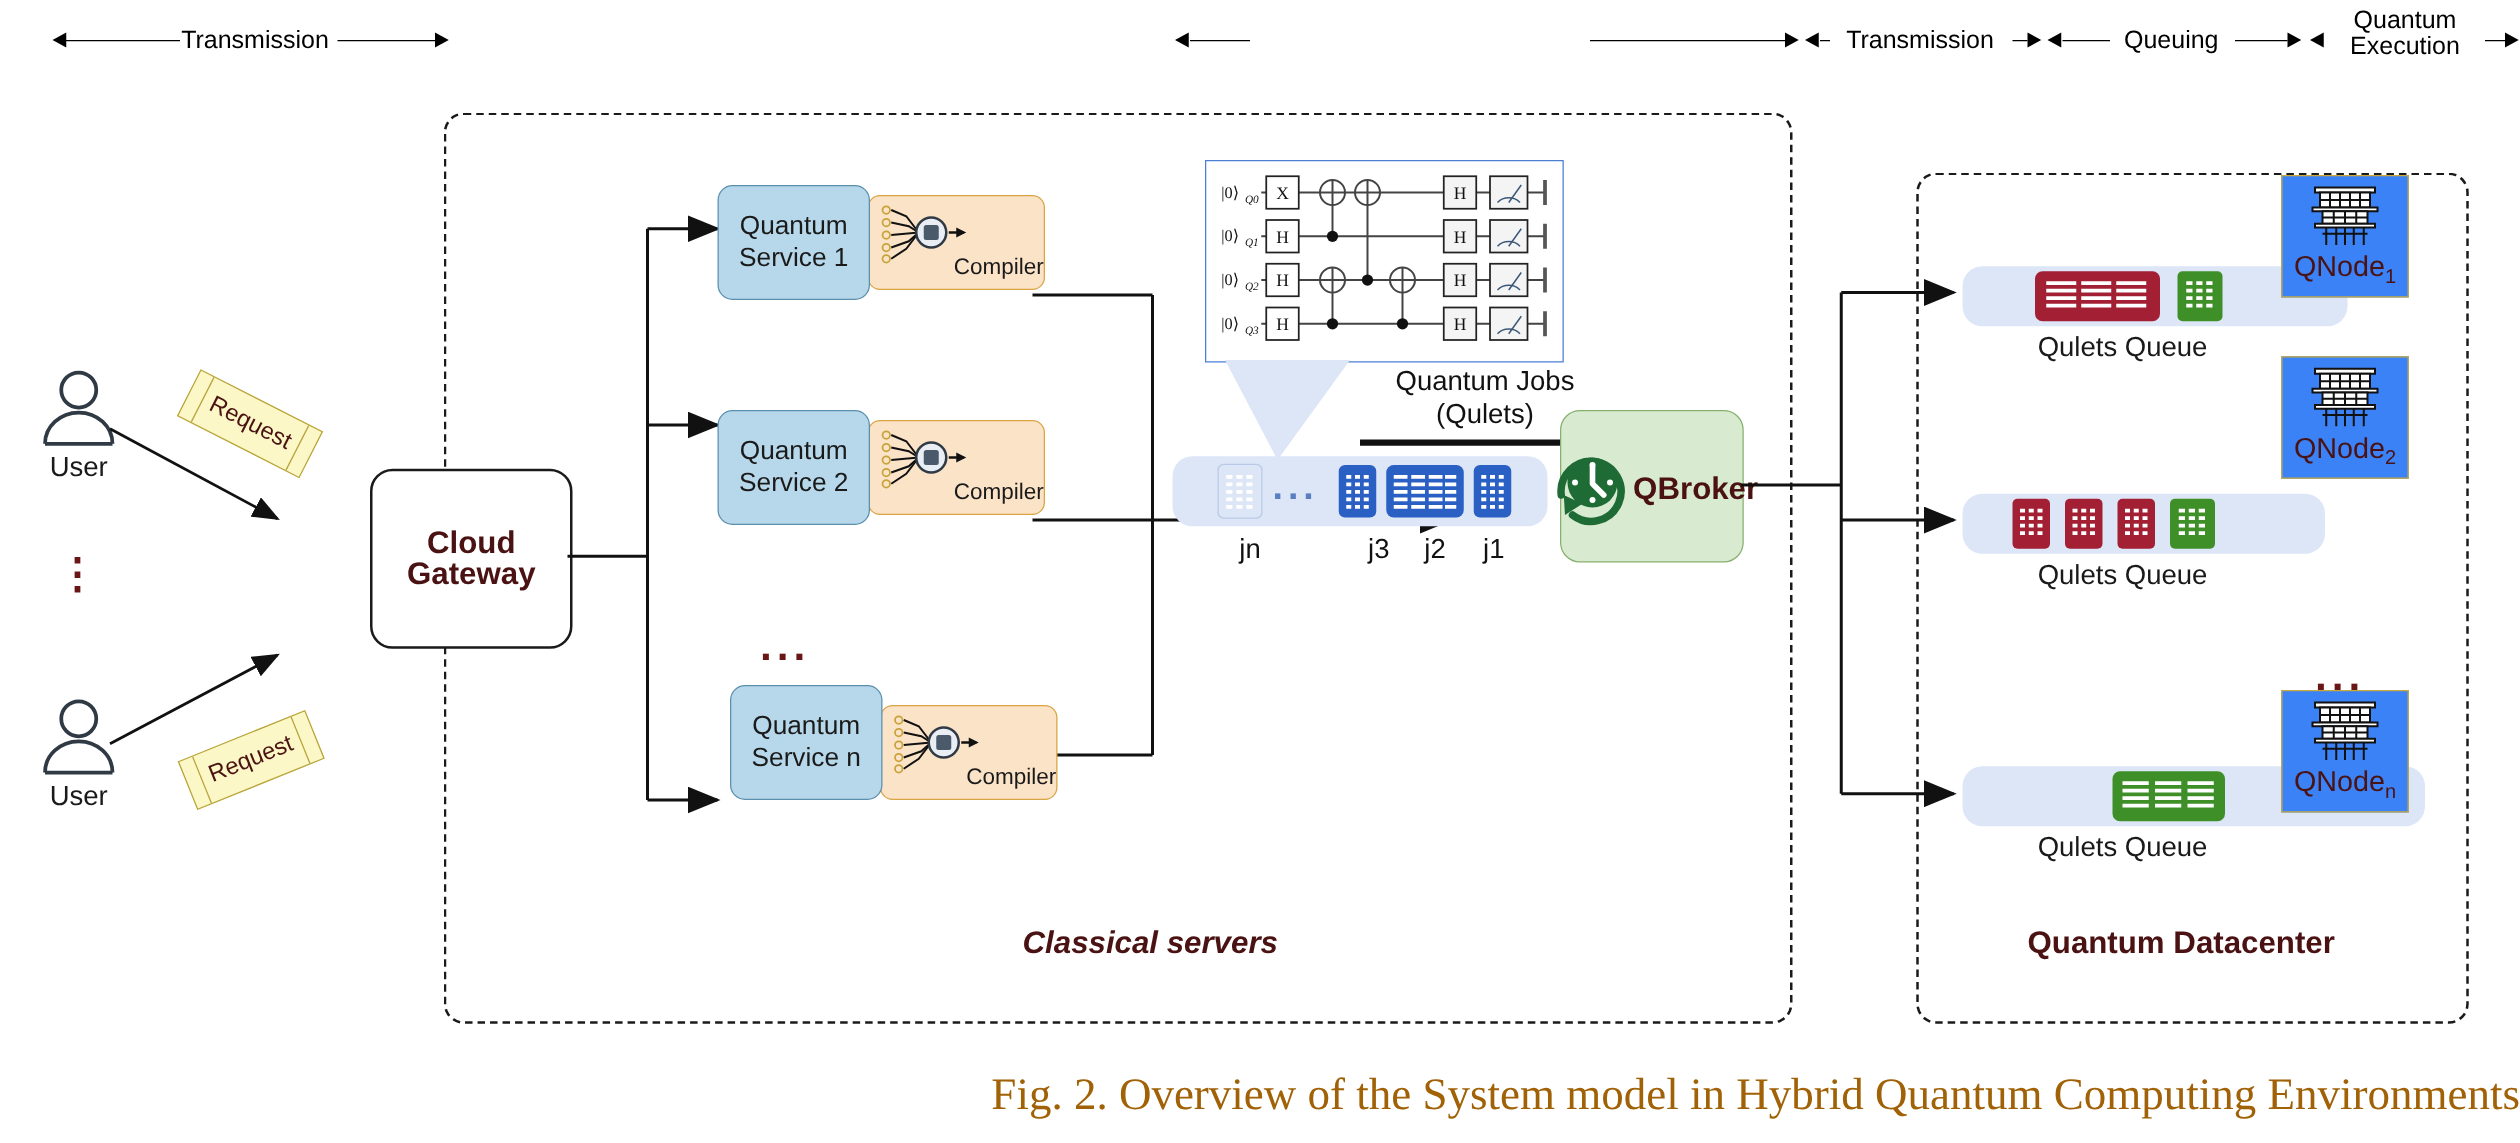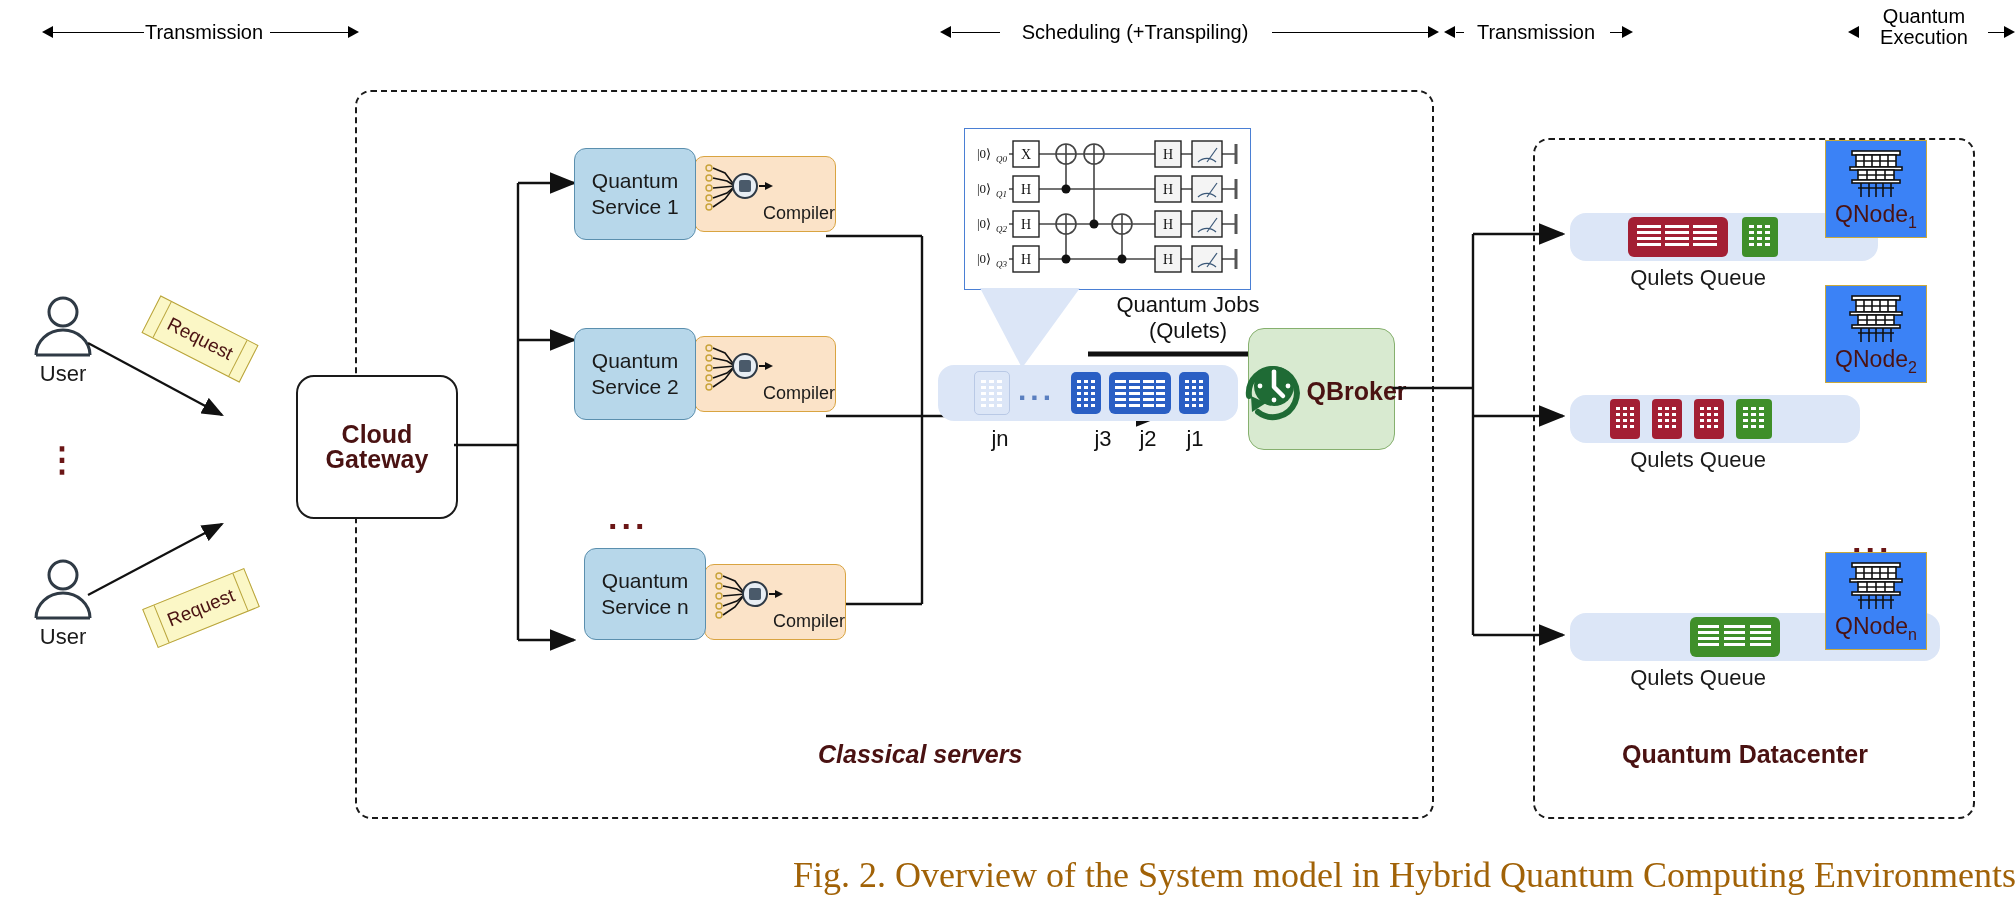--- a/index.html
+++ b/index.html
@@ -81,37 +81,43 @@
       <span class="phase-label">Transmission</span>
     </div>
     <div class="phase-line" style="left:228px;width:78px;"></div>
     <div class="arrowhead ah-right" style="left:306px;"></div>
   </div>
 
 
   <div class="abs" style="left:940px;top:0;width:500px;height:40px;">
     <div class="phase-line" style="left:12px;width:48px;"></div>
     <div class="arrowhead ah-left" style="left:0;"></div>
-    <div class="abs ctr" style="left:54px;top:0;width:282px;height:40px;">
-      <span class="phase-label">Scheduling (+Transpiling)</span>
-    </div>
     <div class="phase-line" style="left:332px;width:156px;"></div>
     <div class="arrowhead ah-right" style="left:488px;"></div>
   </div>
 
   <div class="abs" style="left:1444px;top:0;width:190px;height:40px;">
     <div class="phase-line" style="left:12px;width:8px;"></div>
     <div class="arrowhead ah-left" style="left:0;"></div>
     <div class="abs ctr" style="left:16px;top:0;width:152px;height:40px;">
       <span class="phase-label">Transmission</span>
     </div>
     <div class="phase-line" style="left:166px;width:12px;"></div>
     <div class="arrowhead ah-right" style="left:178px;"></div>
   </div>
 
+  <div class="abs" style="left:1638px;top:0;width:206px;height:40px;">
+    <div class="phase-line" style="left:12px;width:38px;"></div>
+    <div class="arrowhead ah-left" style="left:0;"></div>
+    <div class="abs ctr" style="left:46px;top:0;width:106px;height:40px;">
+      <span class="phase-label">Queuing</span>
+    </div>
+    <div class="phase-line" style="left:150px;width:42px;"></div>
+    <div class="arrowhead ah-right" style="left:192px;"></div>
+  </div>
 
   <div class="abs" style="left:1848px;top:-6px;width:168px;height:56px;">
     <div class="arrowhead ah-left" style="left:0;top:26px;"></div>
     <div class="abs" style="left:16px;top:0;width:120px;text-align:center;">
       <div class="phase-label">Quantum</div>
       <div class="phase-label">Execution</div>
     </div>
     <div class="phase-line" style="left:140px;top:26px;width:16px;"></div>
     <div class="arrowhead ah-right" style="left:156px;top:26px;"></div>
   </div>

